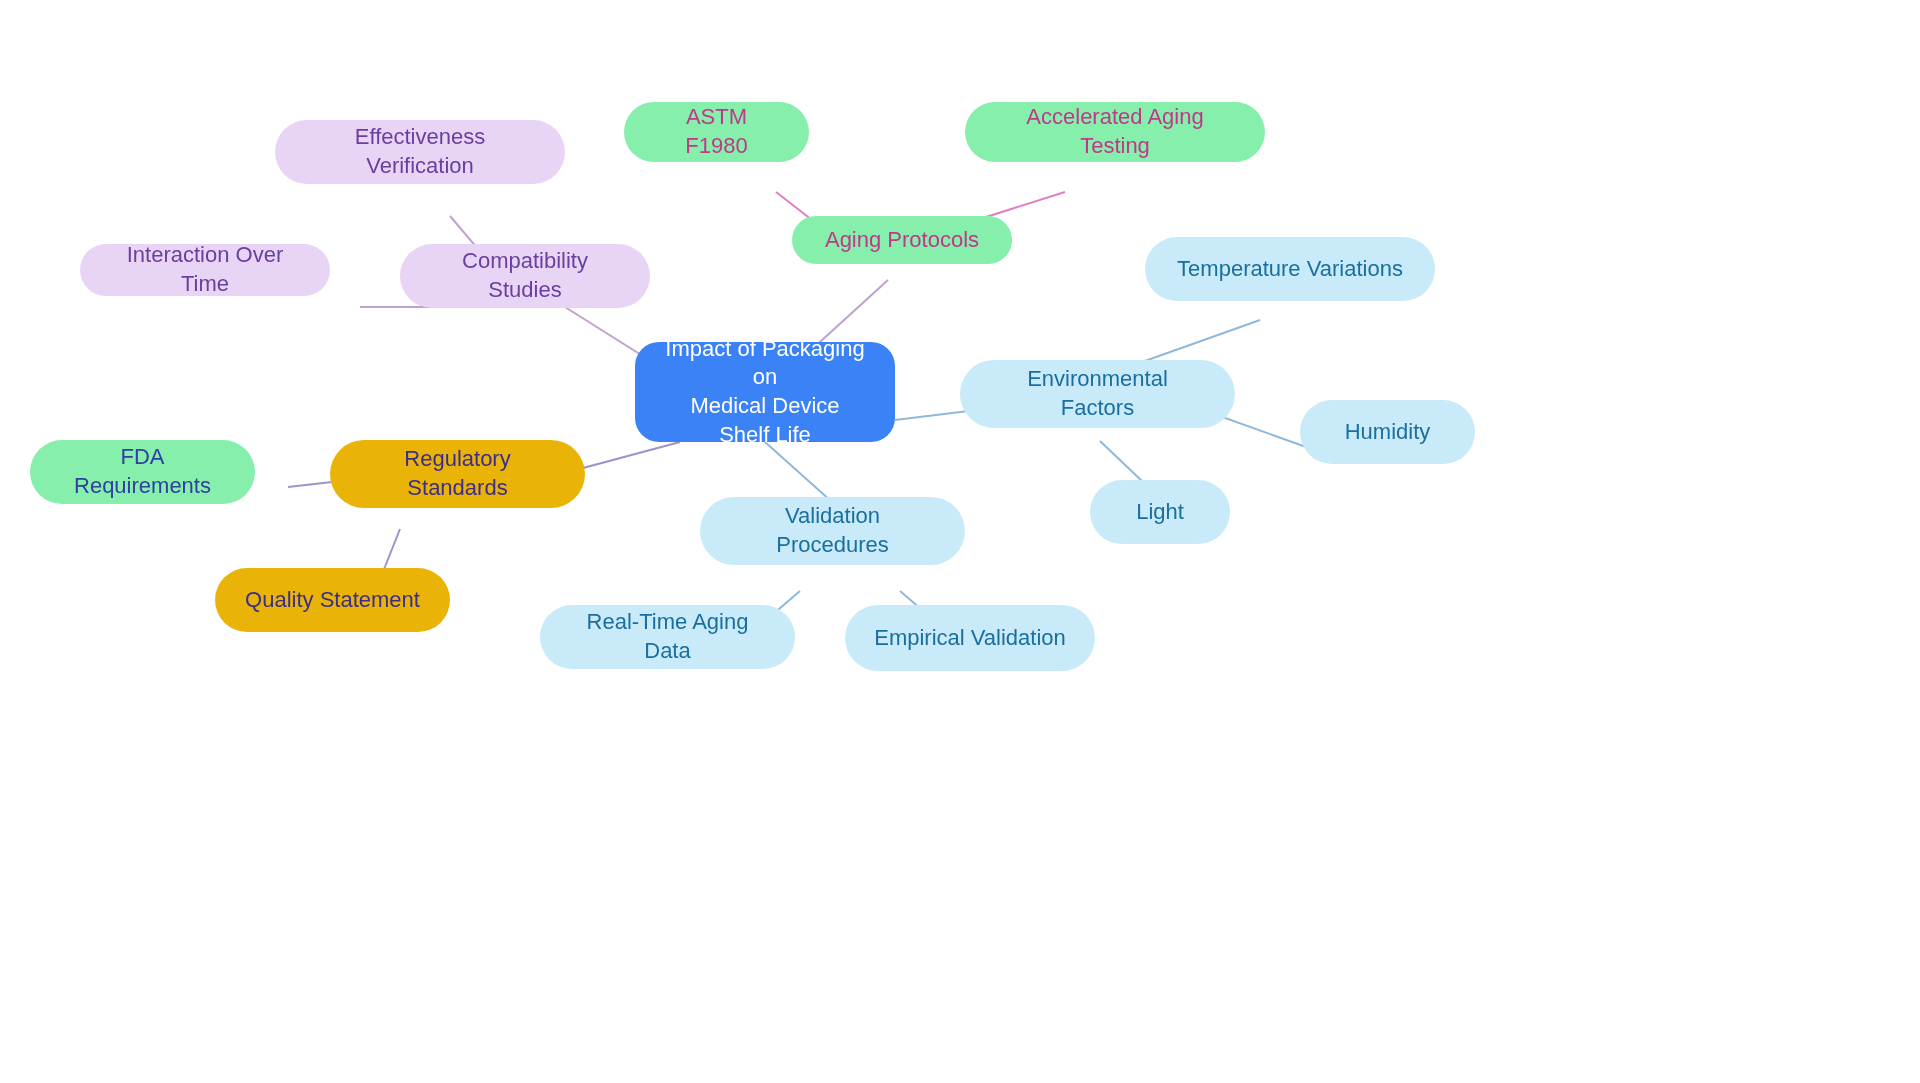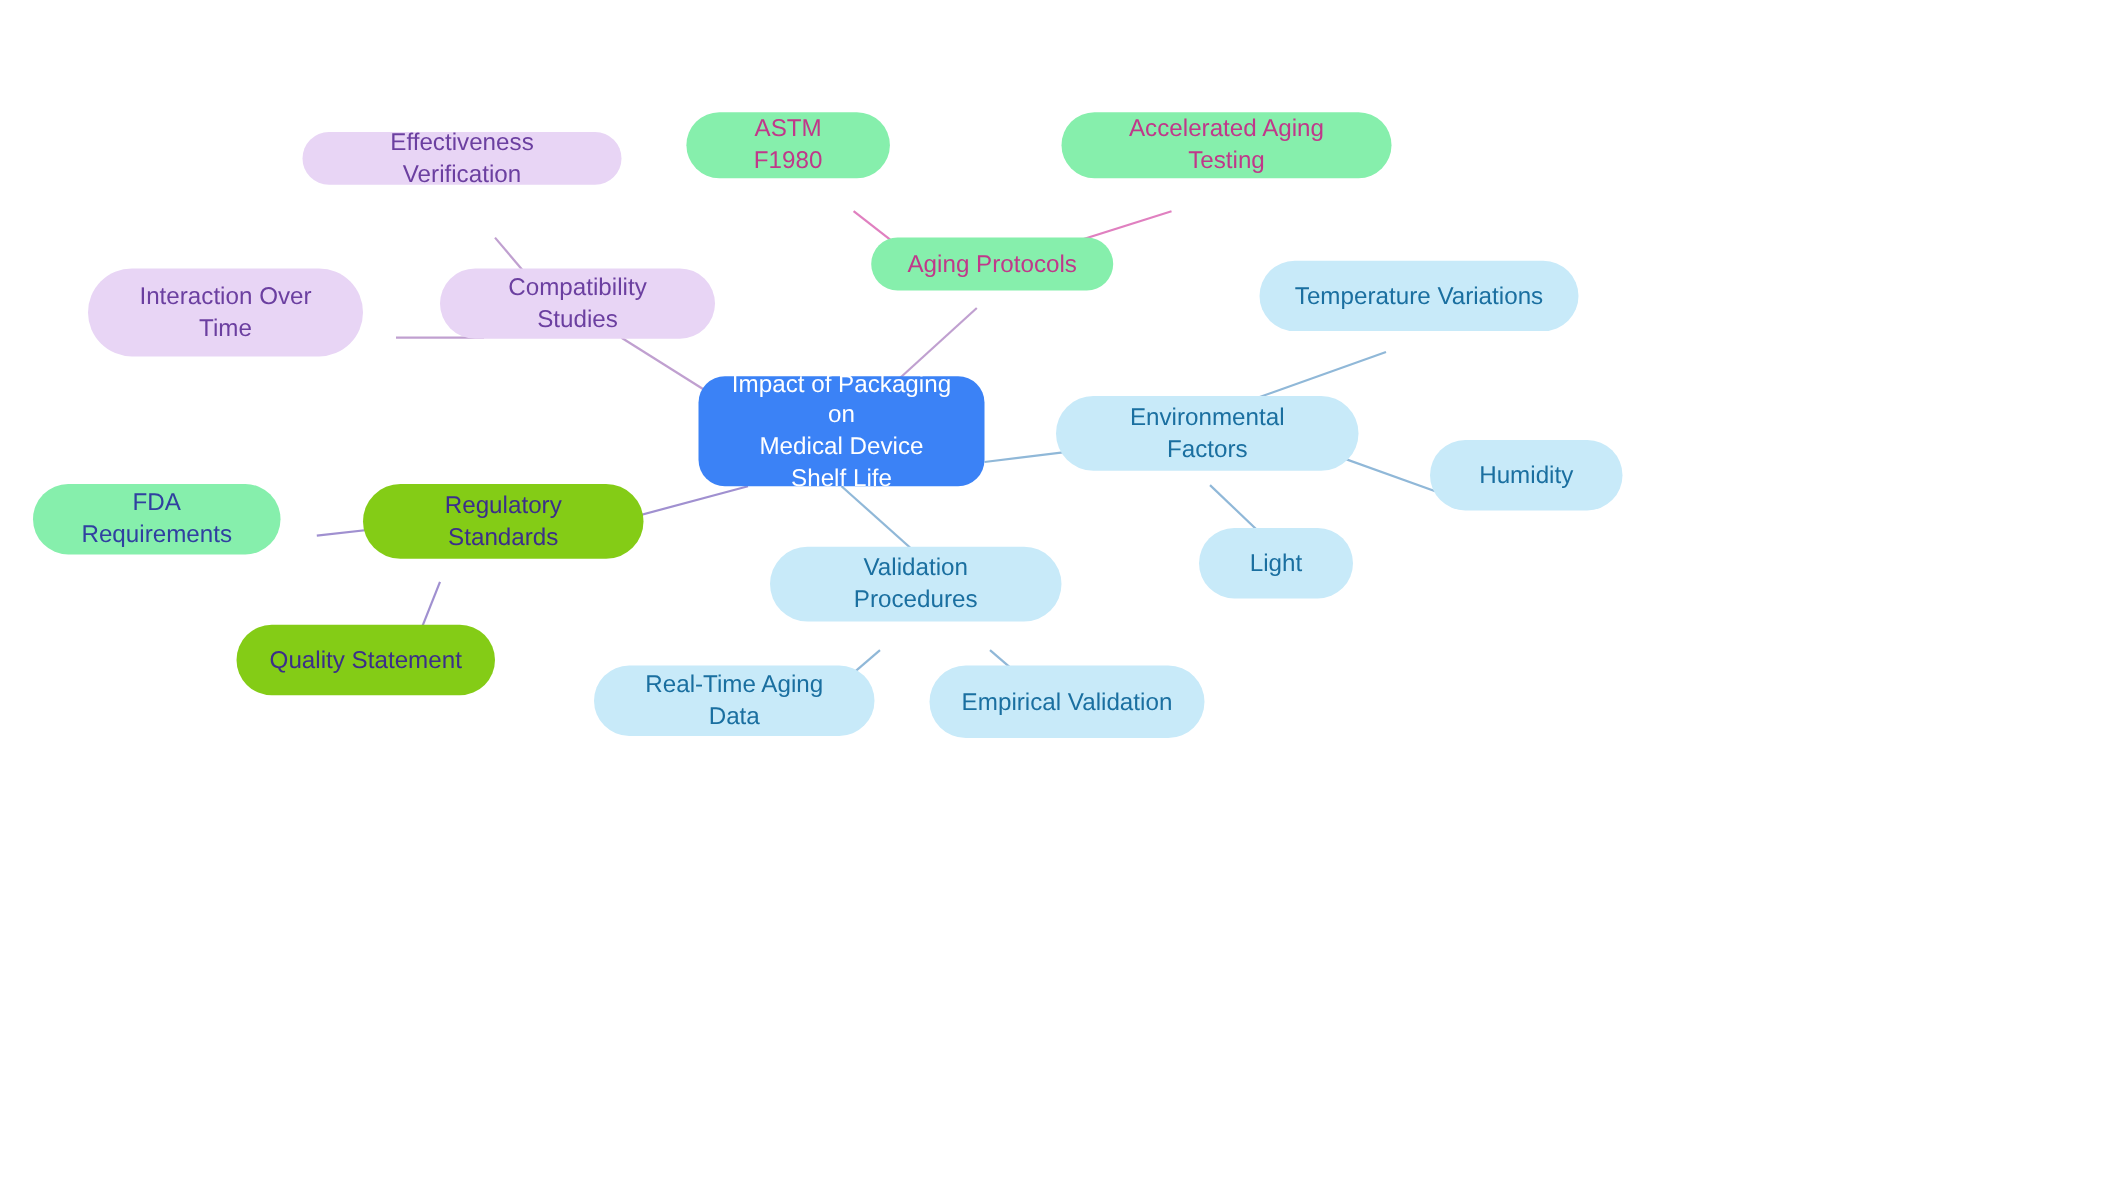--- a/index.html
+++ b/index.html
@@ -51,21 +51,21 @@
       font-size: 22px;
       border: none;
     }
     .node-blue {
       background: #c8eaf9;
       color: #1a6fa0;
       font-size: 22px;
       border: none;
     }
     .node-purple-dark {
-      background: #84cc16;
+      background: #eab308;
       color: #3b2e8a;
       font-size: 22px;
       border: none;
     }
   </style>
 </head>
 <body>
 
 <svg id="connections">
 
@@ -116,25 +116,25 @@
 </div>
 
 <div class="node node-pink" style="left:965px; top:102px; width:300px; height:60px;">
   <span>Accelerated Aging Testing</span>
 </div>
 
 <div class="node node-purple" style="left:400px; top:244px; width:250px; height:64px;">
   <span>Compatibility Studies</span>
 </div>
 
-<div class="node node-purple" style="left:275px; top:120px; width:290px; height:48px;">
+<div class="node node-purple" style="left:275px; top:120px; width:290px; height:64px;">
   <span>Effectiveness Verification</span>
 </div>
 
-<div class="node node-purple" style="left:80px; top:244px; width:250px; height:80px;justify-content:center;">
+<div class="node node-purple" style="left:80px; top:244px; width:250px; height:52px;justify-content:center;">
   <span>Interaction Over Time</span>
 </div>
 
 <div class="node node-purple-dark" style="left:330px; top:440px; width:255px; height:68px;">
   <span>Regulatory Standards</span>
 </div>
 
 <div class="node node-blue" style="left:30px; top:440px; width:225px; height:64px; background:#86efac; color:#3040a0;">
   <span>FDA Requirements</span>
 </div>

